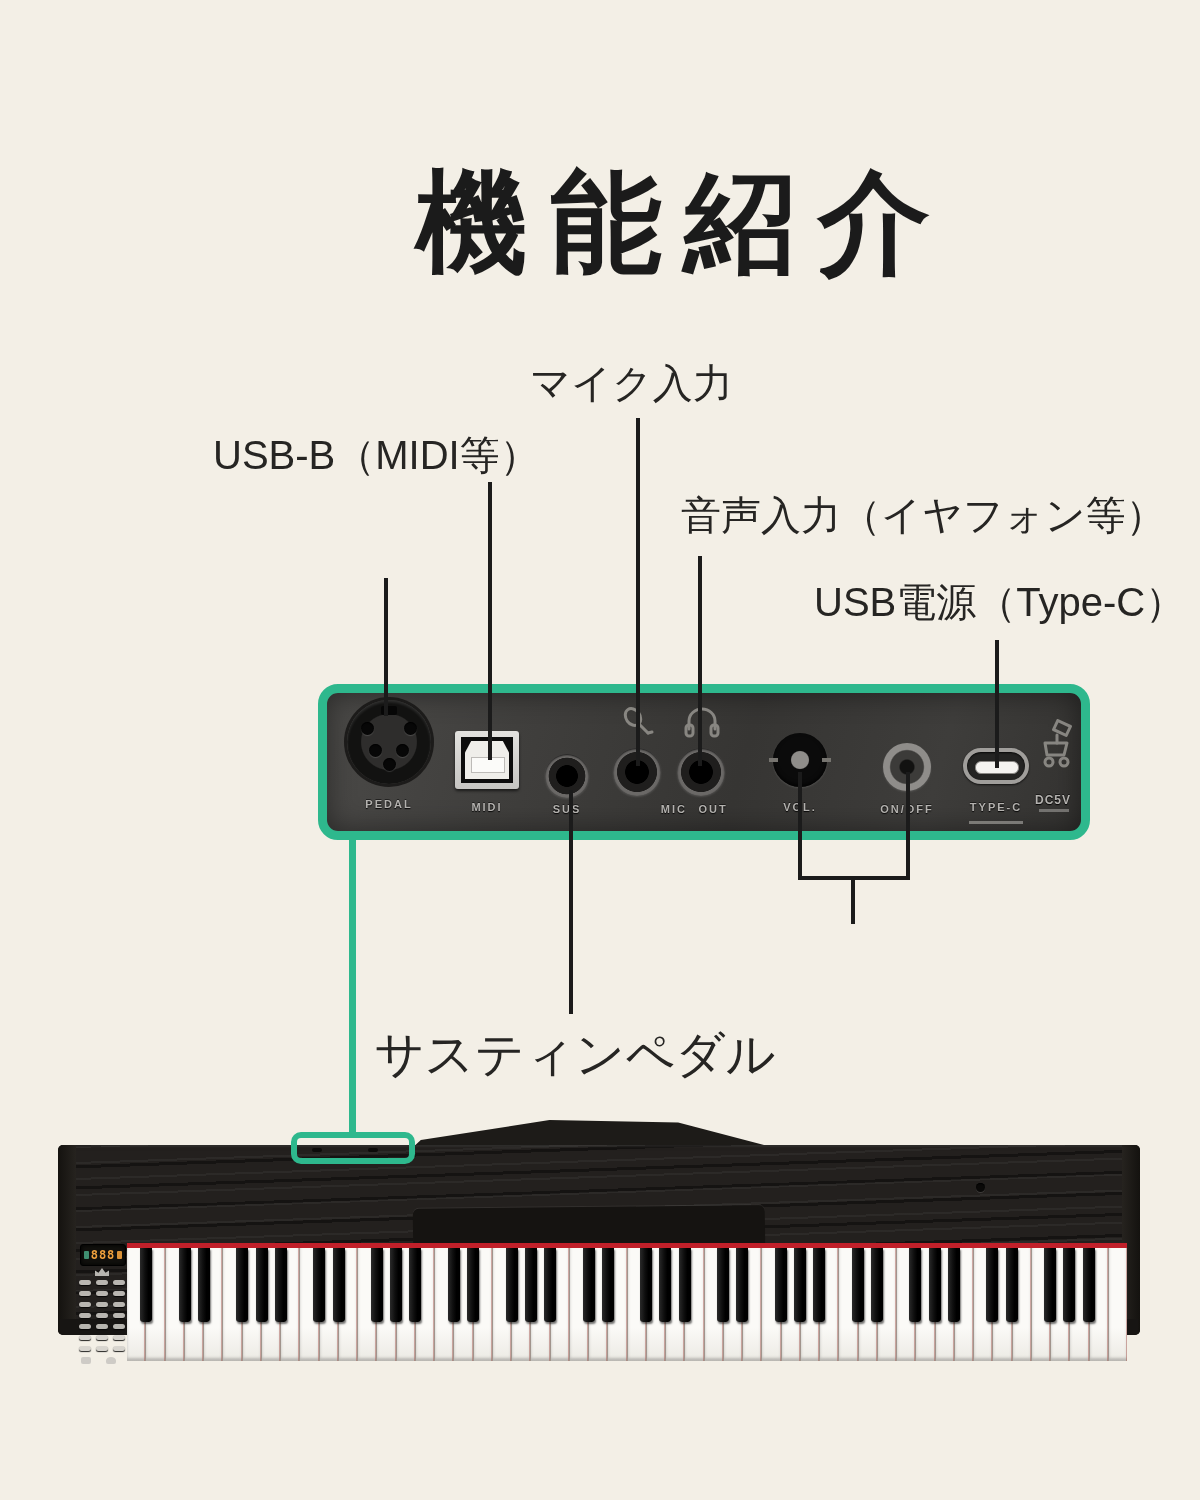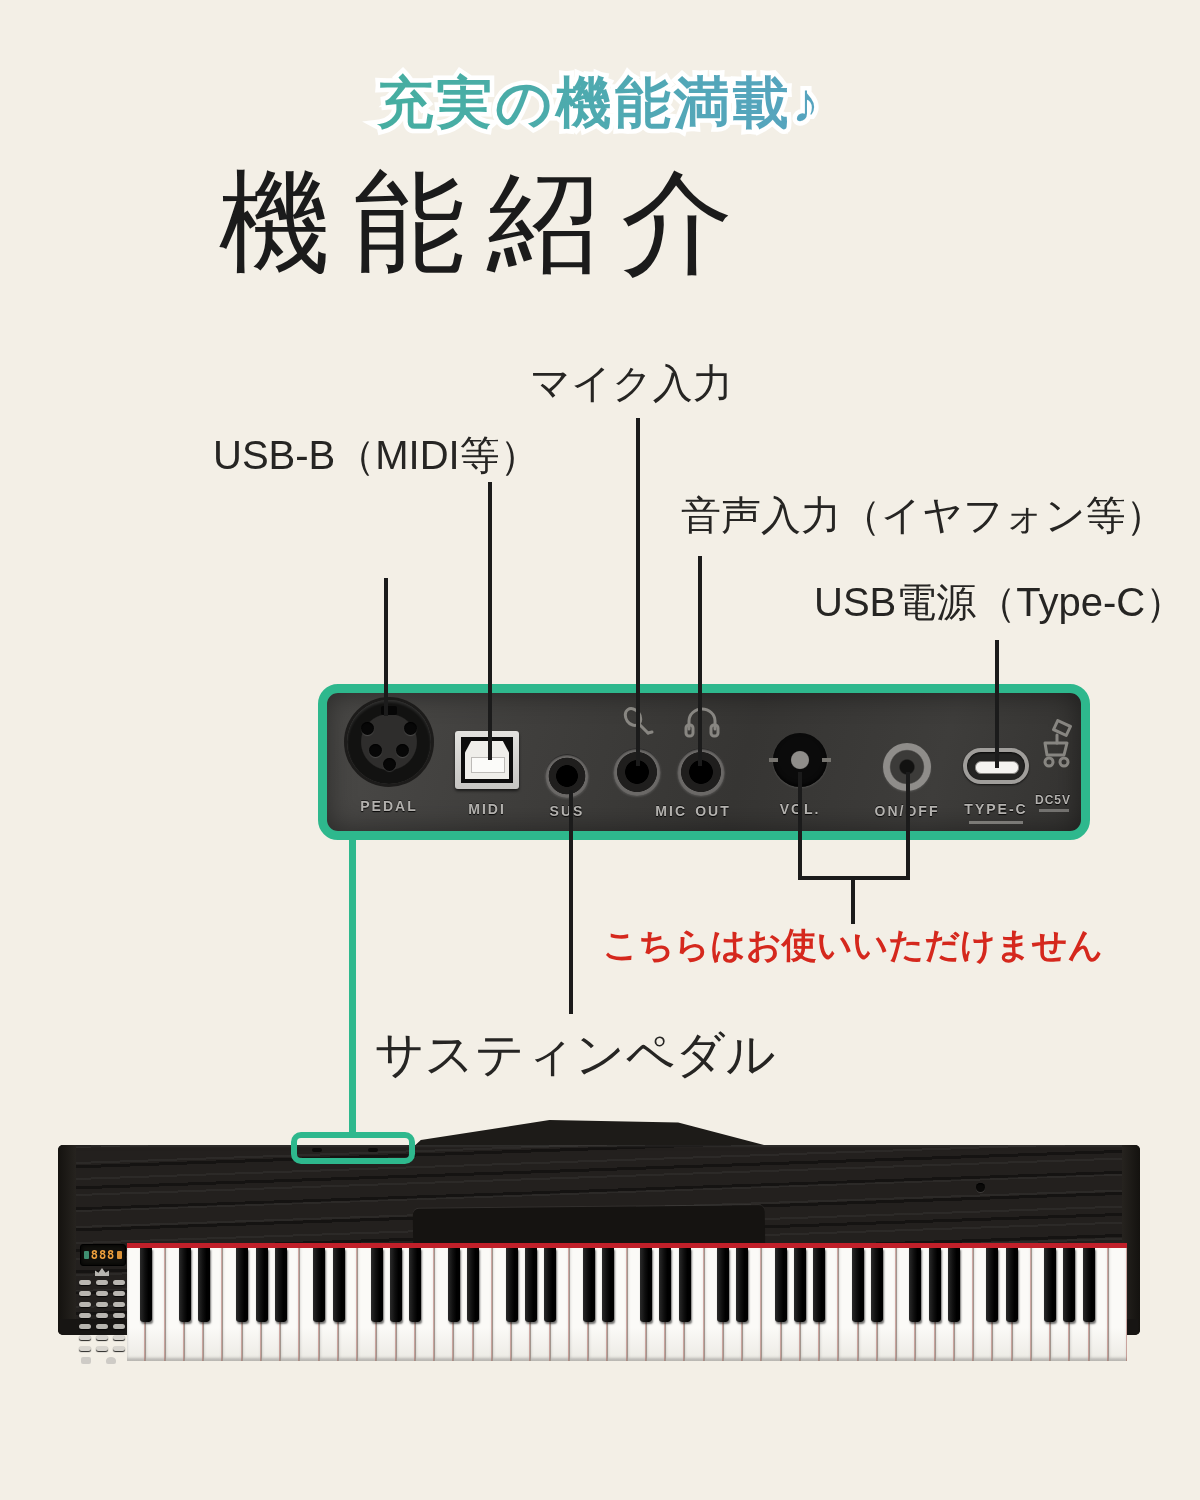--- a/index.html
+++ b/index.html
@@ -25,23 +25,23 @@
     color:#ffffff;
   }
   .tagline-fill{
     background:linear-gradient(90deg,#3fae94 15%,#49ada6 40%,#54a6ba 60%,#5b9ec9 85%);
     -webkit-background-clip:text;
     background-clip:text;
     color:transparent;
   }
   .page-title{
     position:absolute;left:0;top:148px;width:952px;
-    text-align:center;
+    text-align:right;
     font-family:"Liberation Serif","DejaVu Serif",serif;
-    font-size:112px;font-weight:400;color:#1b1b1b;
+    font-size:112px;font-weight:700;color:#1b1b1b;
     letter-spacing:22px;text-indent:22px;
     white-space:nowrap;
   }
   
   .callout{
     position:absolute;
     font-size:40px;font-weight:500;color:#262523;
     white-space:nowrap;z-index:7;
   }
   .cl-din{left:12px;top:521px;}
@@ -80,21 +80,21 @@
     position:absolute;left:318px;top:684px;width:772px;height:156px;
     box-sizing:border-box;
     border:9px solid #2eb88d;border-radius:20px;
     background:linear-gradient(105deg,#4a4947 0%,#403f3d 25%,#363533 55%,#3e3d3b 80%,#343331 100%);
     box-shadow:inset 0 0 28px rgba(0,0,0,.45);
     z-index:3;
   }
   .panel-inner{position:absolute;inset:0;}
   .port-label{
     position:absolute;
-    font-size:14px;font-weight:700;letter-spacing:2px;
+    font-size:11px;font-weight:700;letter-spacing:2px;
     color:#b3b1ae;text-align:center;
     text-shadow:0 1px 1px rgba(0,0,0,.9),0 -1px 0 rgba(0,0,0,.5);
     white-space:nowrap;
   }
   
   .din{position:absolute;left:20px;top:7px;width:84px;height:84px;border-radius:50%;
     background:radial-gradient(circle,#2e2d2c 0 46%,#121211 48% 72%,#000 74% 100%);
     box-shadow:0 0 0 3px #1c1b1a, inset 0 2px 3px rgba(255,255,255,.12);}
   .din .hole{position:absolute;width:13px;height:13px;border-radius:50%;background:#070707;box-shadow:inset 0 1px 1px #000,0 1px 1px rgba(255,255,255,.15);}
   .din .notch{position:absolute;left:34px;top:6px;width:16px;height:9px;background:#060606;border-radius:2px;}
@@ -175,24 +175,20 @@
   .btn-row{display:flex;justify-content:space-between;margin-bottom:6px;}
   .pill{width:12px;height:5px;border-radius:2.5px;background:#d4d1cb;opacity:.85;box-shadow:0 1px 1px #000;}
   .foot-ico{position:absolute;bottom:0;width:10px;height:7px;background:#c7c4bf;border-radius:2px;opacity:.85;}
   .foot-ico.f1{left:5px;} .foot-ico.f2{left:30px;border-radius:50% 50% 2px 2px;}
 </style>
 </head>
 <body>
 
 <div id="stage">
 
-  <div class="tagline-wrap">
-    <div class="tagline-layer tagline-stroke">充実の機能満載♪</div>
-    <div class="tagline-layer tagline-fill">充実の機能満載♪</div>
-  </div>
   <div class="page-title">機能紹介</div>
 
   <div class="callout cl-usb">USB-B（MIDI等）</div>
   <div class="callout cl-mic">マイク入力</div>
   <div class="callout cl-power">USB電源（Type-C）</div>
   <div class="callout cl-audio">音声入力（イヤフォン等）</div>
 
   <div class="vline ln-din"></div>
   <div class="vline ln-usb"></div>
   <div class="vline ln-mic"></div>
@@ -266,21 +262,20 @@
           <circle cx="16" cy="43" r="4"></circle>
           <circle cx="31" cy="43" r="4"></circle>
           <line x1="24" y1="16" x2="24" y2="24"></line>
         </g>
       </svg>
       <div class="port-label dc5v-label" style="left:690px;top:100px;width:72px;">DC5V</div>
       <div class="dc5v-bars"></div>
     </div>
   </div>
 
-  <div class="warning-text">こちらはお使いいただけません</div>
   <div class="sustain-label">サスティンペダル</div>
 
   <div class="gline"></div>
   <div class="grect"></div>
   <div class="edge-bump" style="left:312px;top:1148px;"></div>
   <div class="edge-bump" style="left:368px;top:1148px;"></div>
 
   <div class="piano">
     <div class="music-rest"></div>
     <div class="piano-body"></div>

